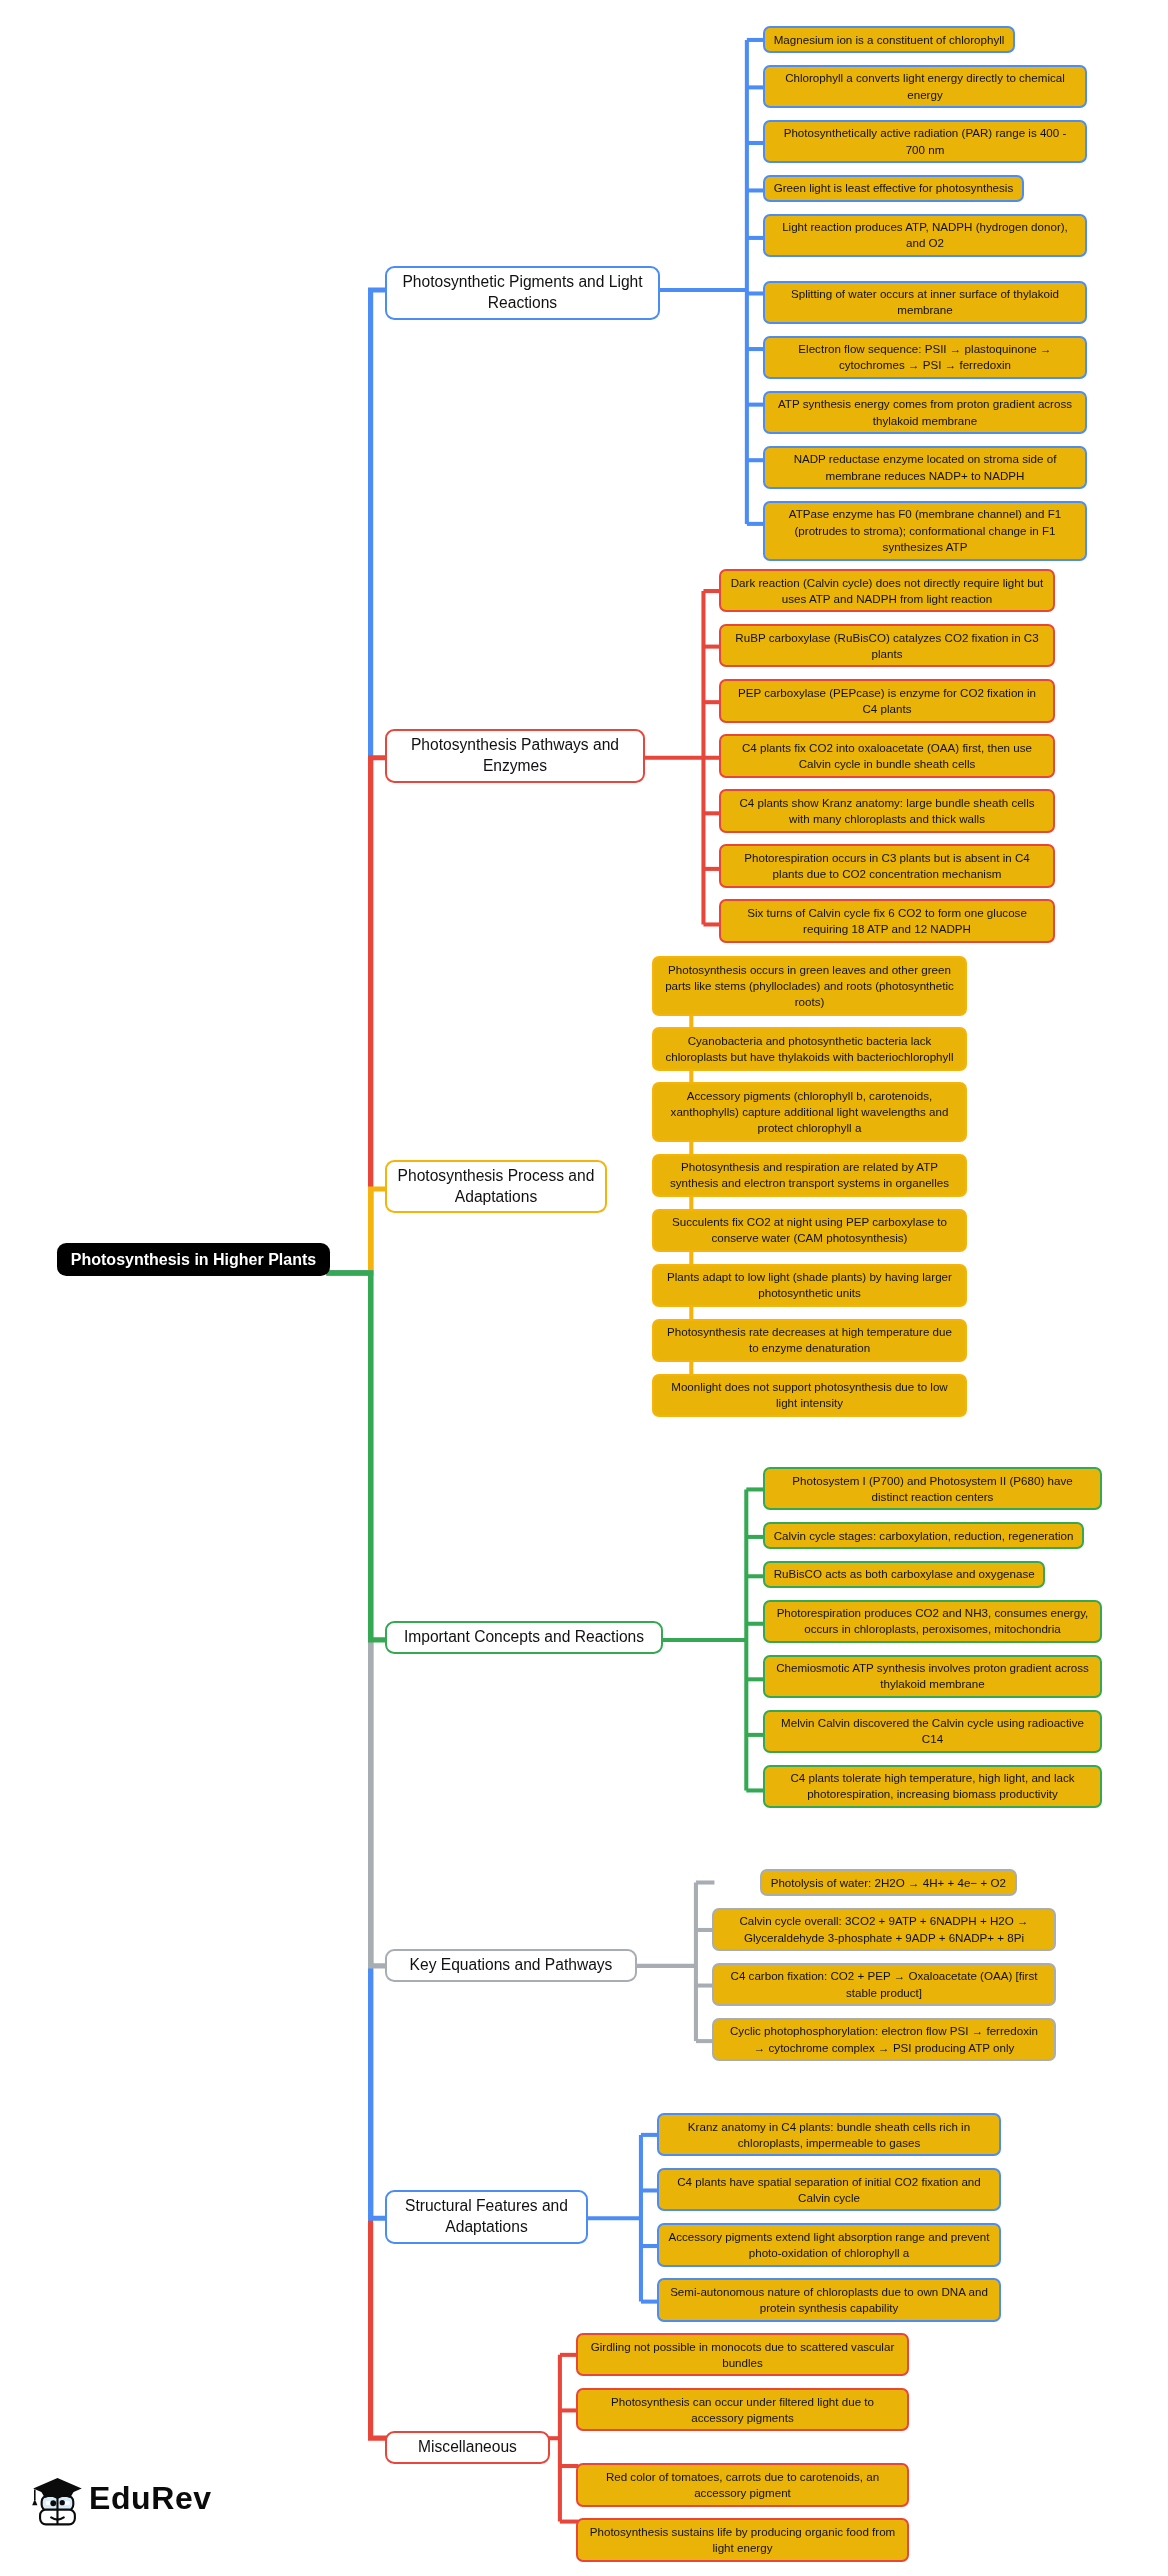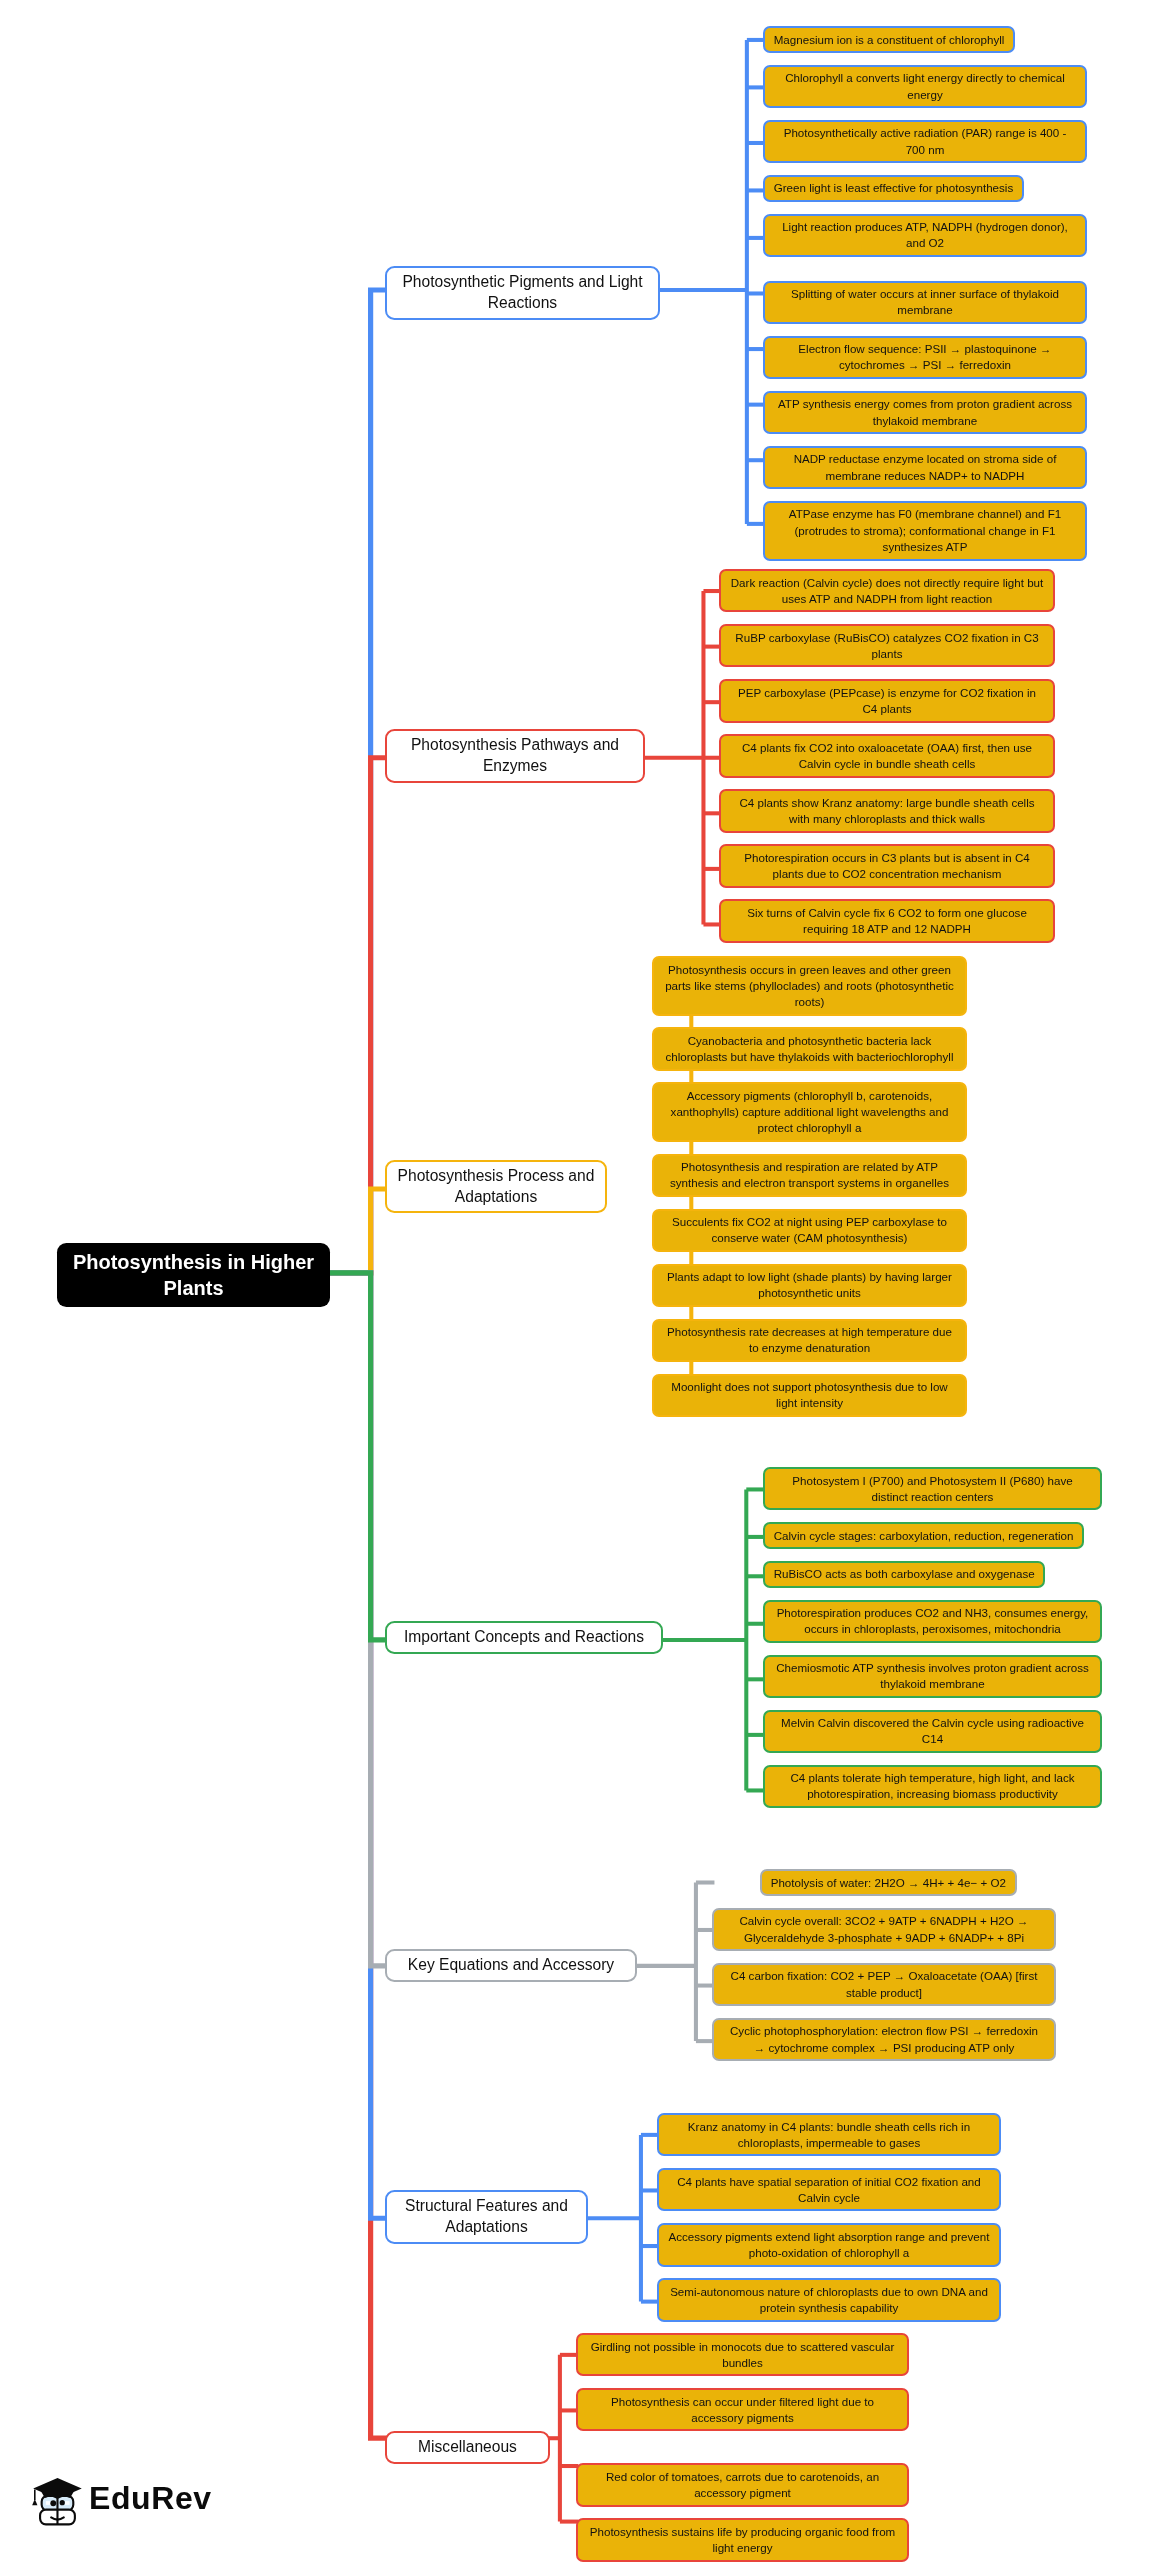--- a/index.html
+++ b/index.html
@@ -6,21 +6,21 @@
   html,body { background:#ffffff; }
   body {
     width:1169px; height:2576px; position:relative;
     font-family:"Liberation Sans", sans-serif; color:#111;
   }
   #wrap { position:absolute; left:0; top:0; width:1169px; height:2576px; overflow:hidden; }
   #connectors { position:absolute; left:0; top:0; z-index:0; }
   .central {
     position:absolute; left:57px; top:1243px; width:273px; z-index:2;
     background:#000; color:#fff; border-radius:9.3px;
-    font-size:20px; font-weight:bold; text-align:center;
+    font-size:16px; font-weight:bold; text-align:center;
     padding:5.8px 3.5px; line-height:1.32;
   }
   .branch { position:absolute; display:flex; align-items:center; z-index:1; }
   .btitle {
     flex:0 0 auto; background:#fff; border:2.9px solid #000; border-radius:9.3px;
     font-size:15.6px; text-align:center; padding:4px 5.8px; line-height:1.34; color:#111;
   }
   .leaves { display:flex; flex-direction:column; gap:11.6px; align-items:flex-start; }
   .leaf {
     background:#eab308; border:2.3px solid #000; border-radius:7px;
@@ -151,21 +151,21 @@
           <div class="leaf" style="border-color: rgb(52, 168, 83); max-width: 339px;">Photosystem I (P700) and Photosystem II (P680) have distinct reaction centers</div>
           <div class="leaf" style="border-color: rgb(52, 168, 83); max-width: 339px;">Calvin cycle stages: carboxylation, reduction, regeneration</div>
           <div class="leaf" style="border-color: rgb(52, 168, 83); max-width: 339px;">RuBisCO acts as both carboxylase and oxygenase</div>
           <div class="leaf" style="border-color: rgb(52, 168, 83); max-width: 339px;">Photorespiration produces CO2 and NH3, consumes energy, occurs in chloroplasts, peroxisomes, mitochondria</div>
           <div class="leaf" style="border-color: rgb(52, 168, 83); max-width: 339px;">Chemiosmotic ATP synthesis involves proton gradient across thylakoid membrane</div>
           <div class="leaf" style="border-color: rgb(52, 168, 83); max-width: 339px;">Melvin Calvin discovered the Calvin cycle using radioactive C14</div>
           <div class="leaf" style="border-color: rgb(52, 168, 83); max-width: 339px;">C4 plants tolerate high temperature, high light, and lack photorespiration, increasing biomass productivity</div>
         </div>
       </div>
       <div class="branch" style="left: 385px; top: 1869px;">
-        <div class="btitle" style="width: 252px; border-color: rgb(167, 173, 179);">Key Equations and Accessory</div>
+        <div class="btitle" style="width: 252px; border-color: rgb(167, 173, 179);">Key Equations and Pathways</div>
         <div class="leaves" style="margin-left: 75px;">
           <div class="leaf" style="border-color: rgb(167, 173, 179); max-width: 344px; margin-left: 48px;">Photolysis of water: 2H2O → 4H+ + 4e− + O2</div>
           <div class="leaf" style="border-color: rgb(167, 173, 179); max-width: 344px;">Calvin cycle overall: 3CO2 + 9ATP + 6NADPH + H2O → Glyceraldehyde 3-phosphate + 9ADP + 6NADP+ + 8Pi</div>
           <div class="leaf" style="border-color: rgb(167, 173, 179); max-width: 344px;">C4 carbon fixation: CO2 + PEP → Oxaloacetate (OAA) [first stable product]</div>
           <div class="leaf" style="border-color: rgb(167, 173, 179); max-width: 344px;">Cyclic photophosphorylation: electron flow PSI → ferredoxin → cytochrome complex → PSI producing ATP only</div>
         </div>
       </div>
       <div class="branch" style="left: 385px; top: 2113px;">
         <div class="btitle" style="width: 203px; border-color: rgb(76, 140, 245);">Structural Features and Adaptations</div>
         <div class="leaves" style="margin-left: 69px;">

